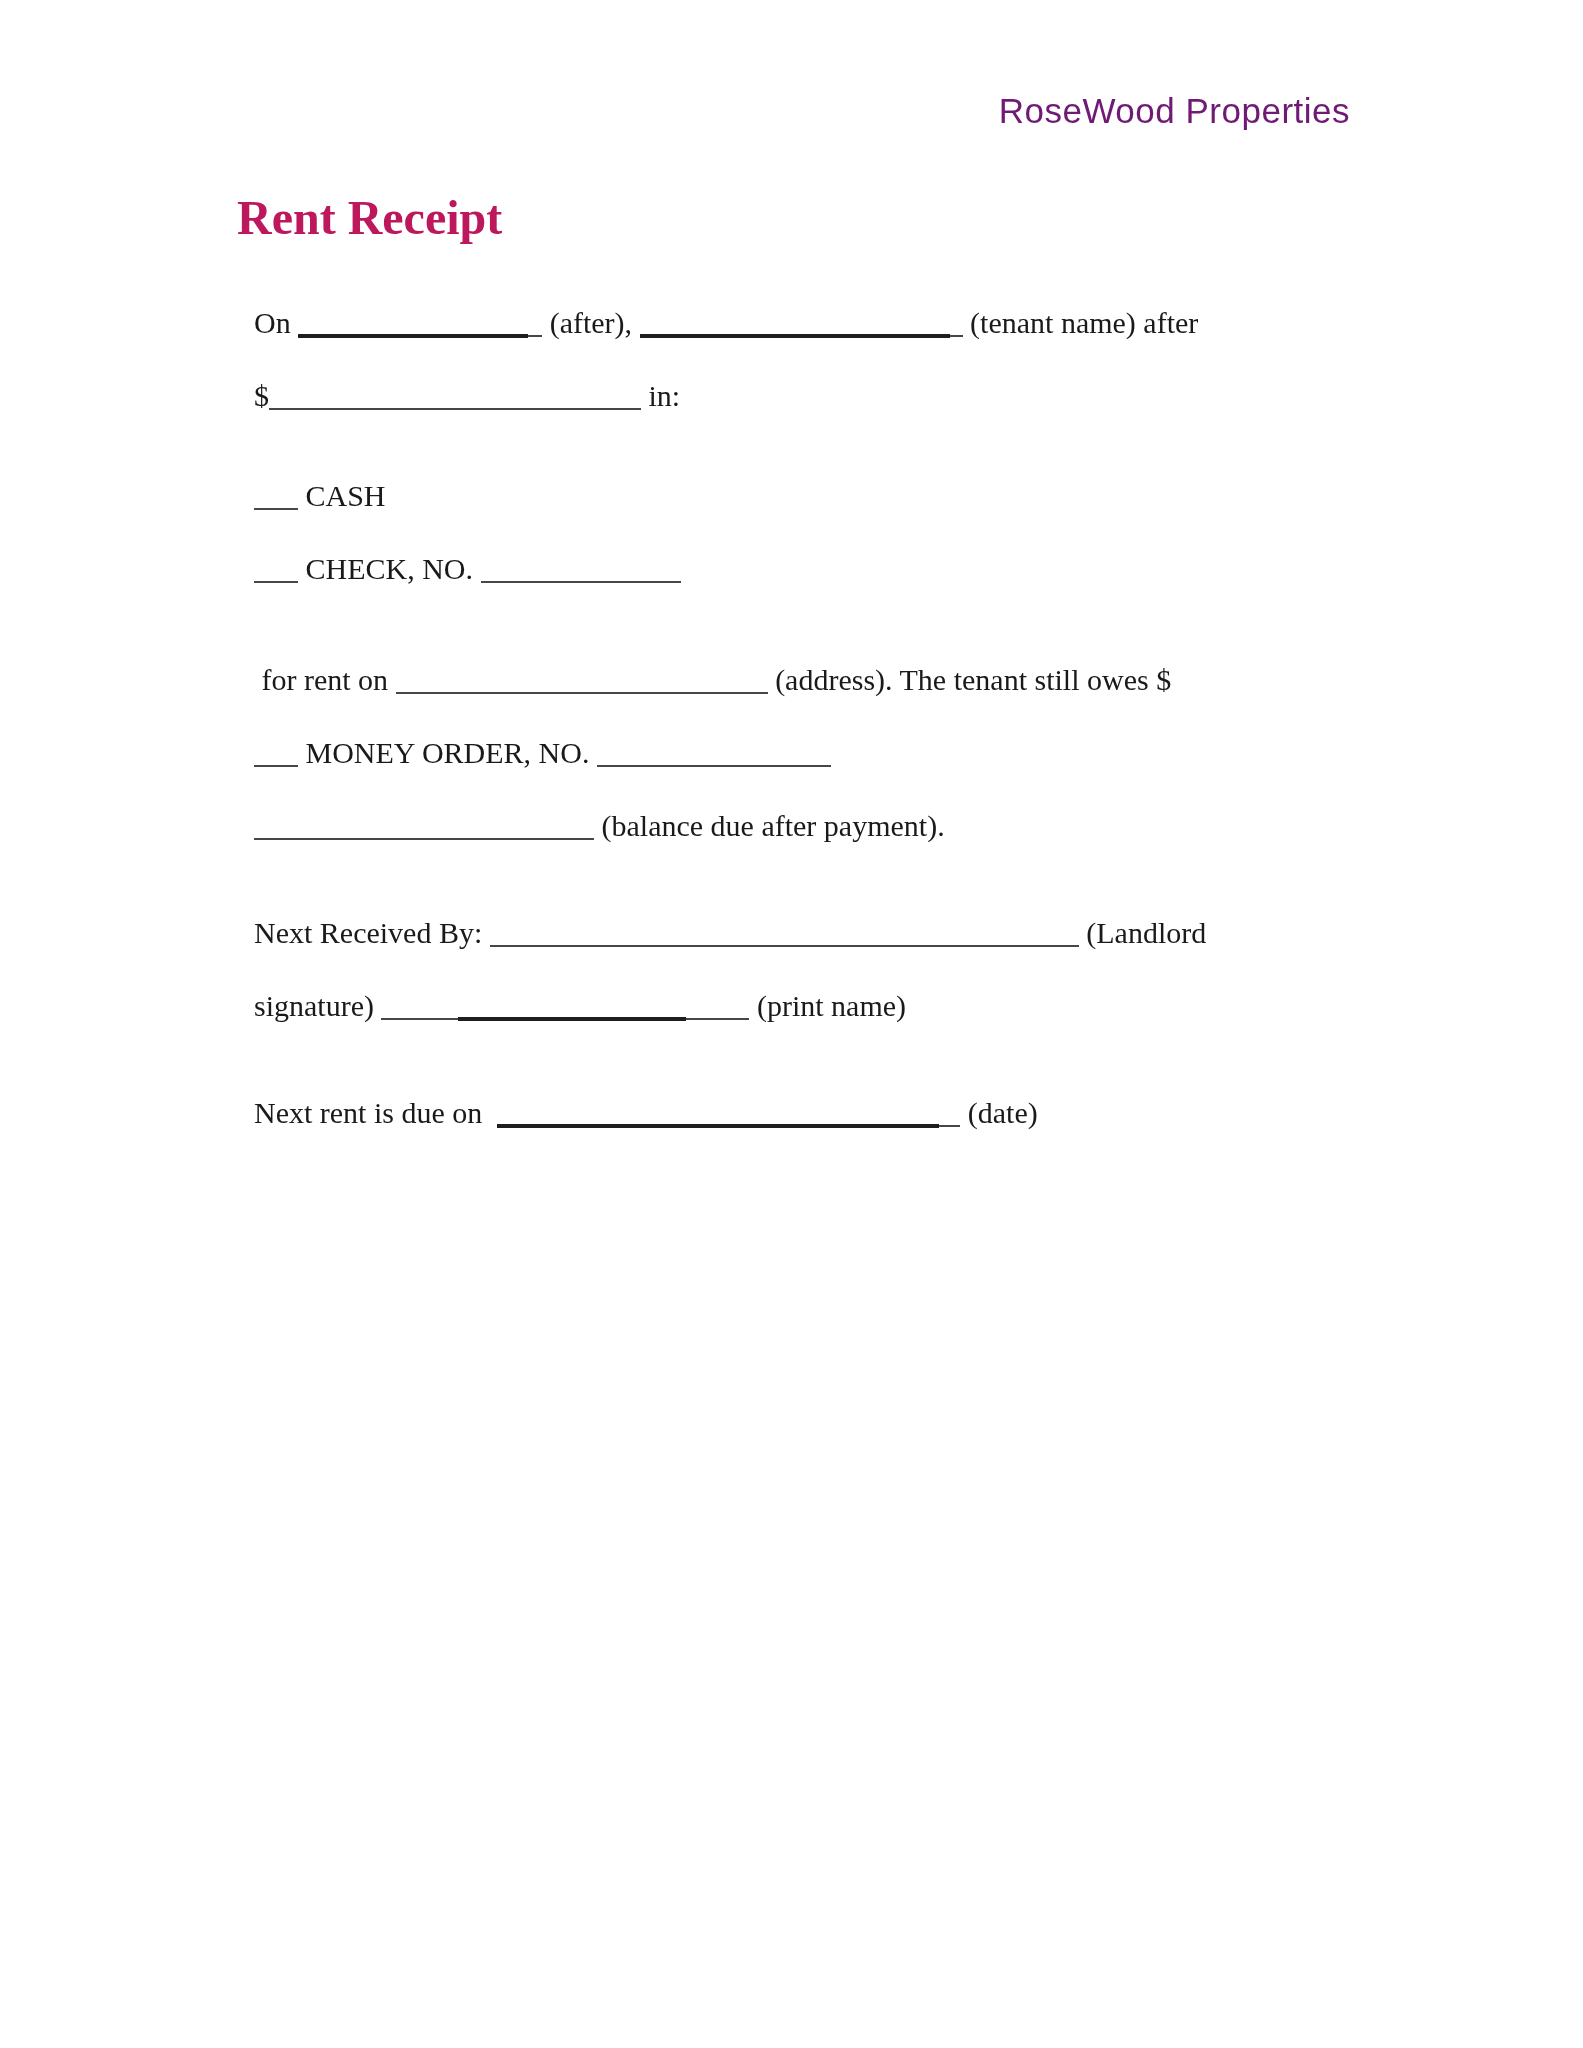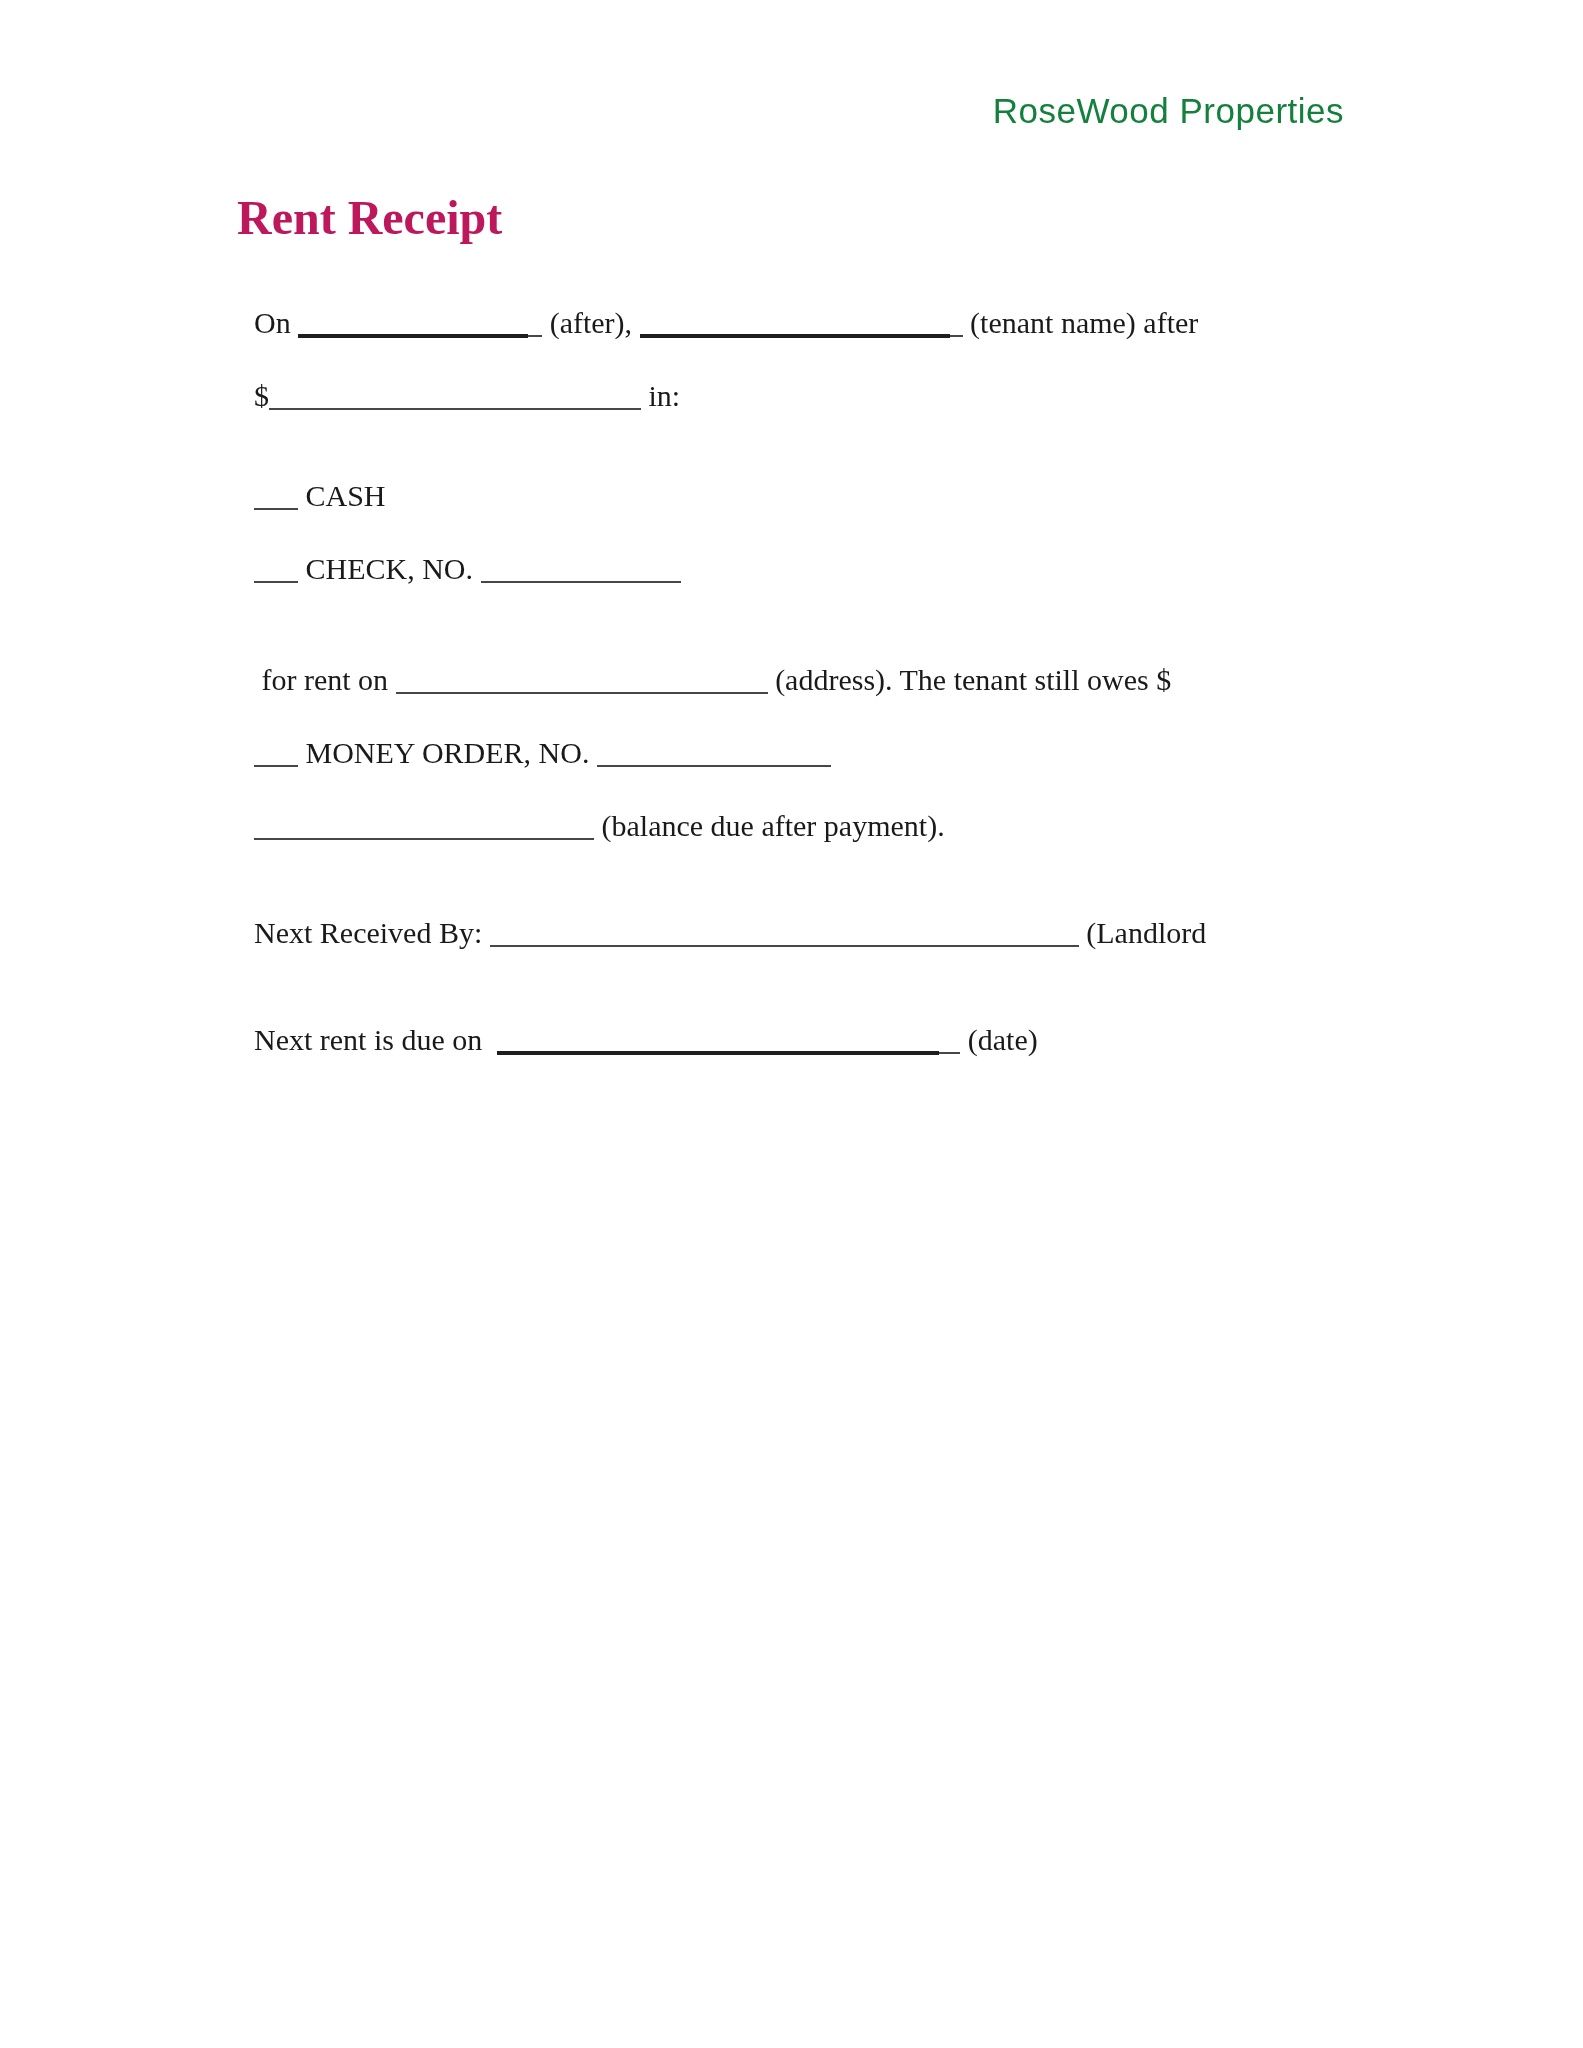--- a/index.html
+++ b/index.html
@@ -10,24 +10,24 @@
     background: #ffffff;
     box-sizing: border-box;
     padding: 190px 0 0 233px;
     overflow: hidden;
     font-family: "Liberation Serif", serif;
     color: #1a1a1a;
   }
   .company {
     position: absolute;
     top: 91px;
-    right: 239px;
+    right: 233px;
     font-family: "Liberation Sans", sans-serif;
     font-size: 35px;
-    color: #15803d;
+    color: #701a75;
     letter-spacing: 0.5px;
     white-space: pre;
   }
   h1.title {
     margin: 4px;
     font-family: "Liberation Serif", serif;
     font-weight: bold;
     font-size: 48px;
     line-height: 48px;
     color: #be185d;
@@ -87,16 +87,17 @@
   <p class="line"><span class="blank w44"></span><span> CHECK, NO. </span><span class="blank w200"></span></p>
 
   <p class="line mt-p3"><span> for rent on </span><span class="blank w372"></span><span> (address). The tenant still owes $</span></p>
 
   <p class="line"><span class="blank w44"></span><span> MONEY ORDER, NO. </span><span class="blank w234"></span></p>
 
   <p class="line"><span class="blank w340"></span><span> (balance due after payment).</span></p>
 
   <p class="line mt-p4"><span>Next Received By: </span><span class="blank w589"></span><span> (Landlord</span></p>
 
+  <p class="line"><span>signature) </span><span class="blank w77"></span><span class="blank bold w228"></span><span class="blank w63"></span><span> (print name)</span></p>
 
   <p class="line mt-p5"><span>Next rent is due on  </span><span class="blank bold w442"></span><span class="blank w21"></span><span> (date)</span></p>
 
 </div>
 
 </body></html>

